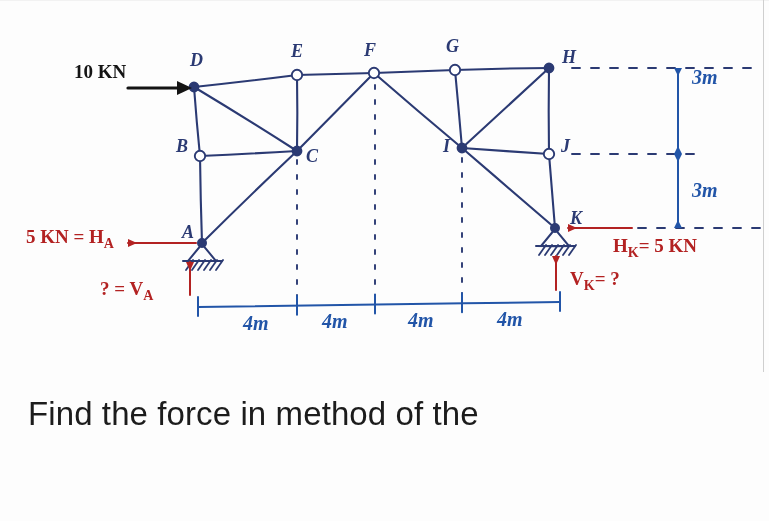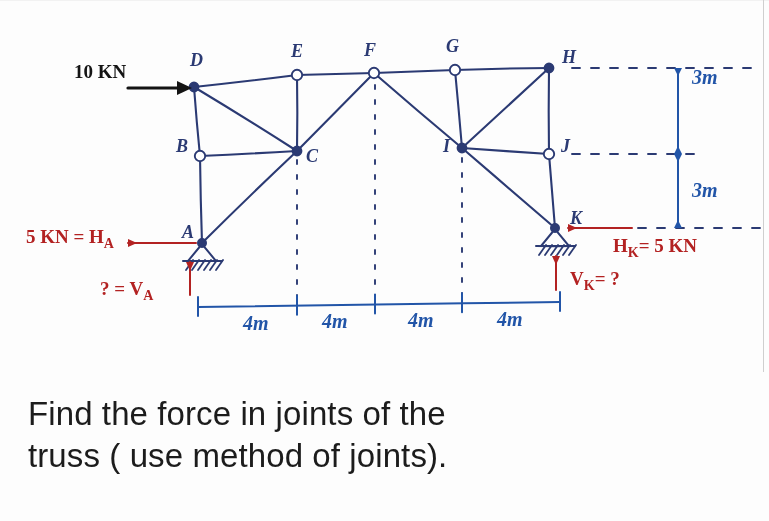--- a/index.html
+++ b/index.html
@@ -168,17 +168,16 @@
           <line x1="560" y1="292" x2="560" y2="311" stroke="#2255a8" stroke-width="2" stroke-linecap="round"></line>
           <text x="243" y="330" fill="#2255a8" font-family="&quot;Liberation Serif&quot;, serif" font-size="20" font-weight="700" font-style="italic">4m</text>
           <text x="322" y="328" fill="#2255a8" font-family="&quot;Liberation Serif&quot;, serif" font-size="20" font-weight="700" font-style="italic">4m</text>
           <text x="408" y="327" fill="#2255a8" font-family="&quot;Liberation Serif&quot;, serif" font-size="20" font-weight="700" font-style="italic">4m</text>
           <text x="497" y="326" fill="#2255a8" font-family="&quot;Liberation Serif&quot;, serif" font-size="20" font-weight="700" font-style="italic">4m</text>
         </g>
     </svg>
   </div>
 
   <div id="prompt">
-    <span class="line">Find the force in joints of the</span>
-    <span class="line">truss ( use method of joints).</span>
+    <span class="line">Find the force in method of the</span>
   </div>
 
 </div>
 
 </body></html>

